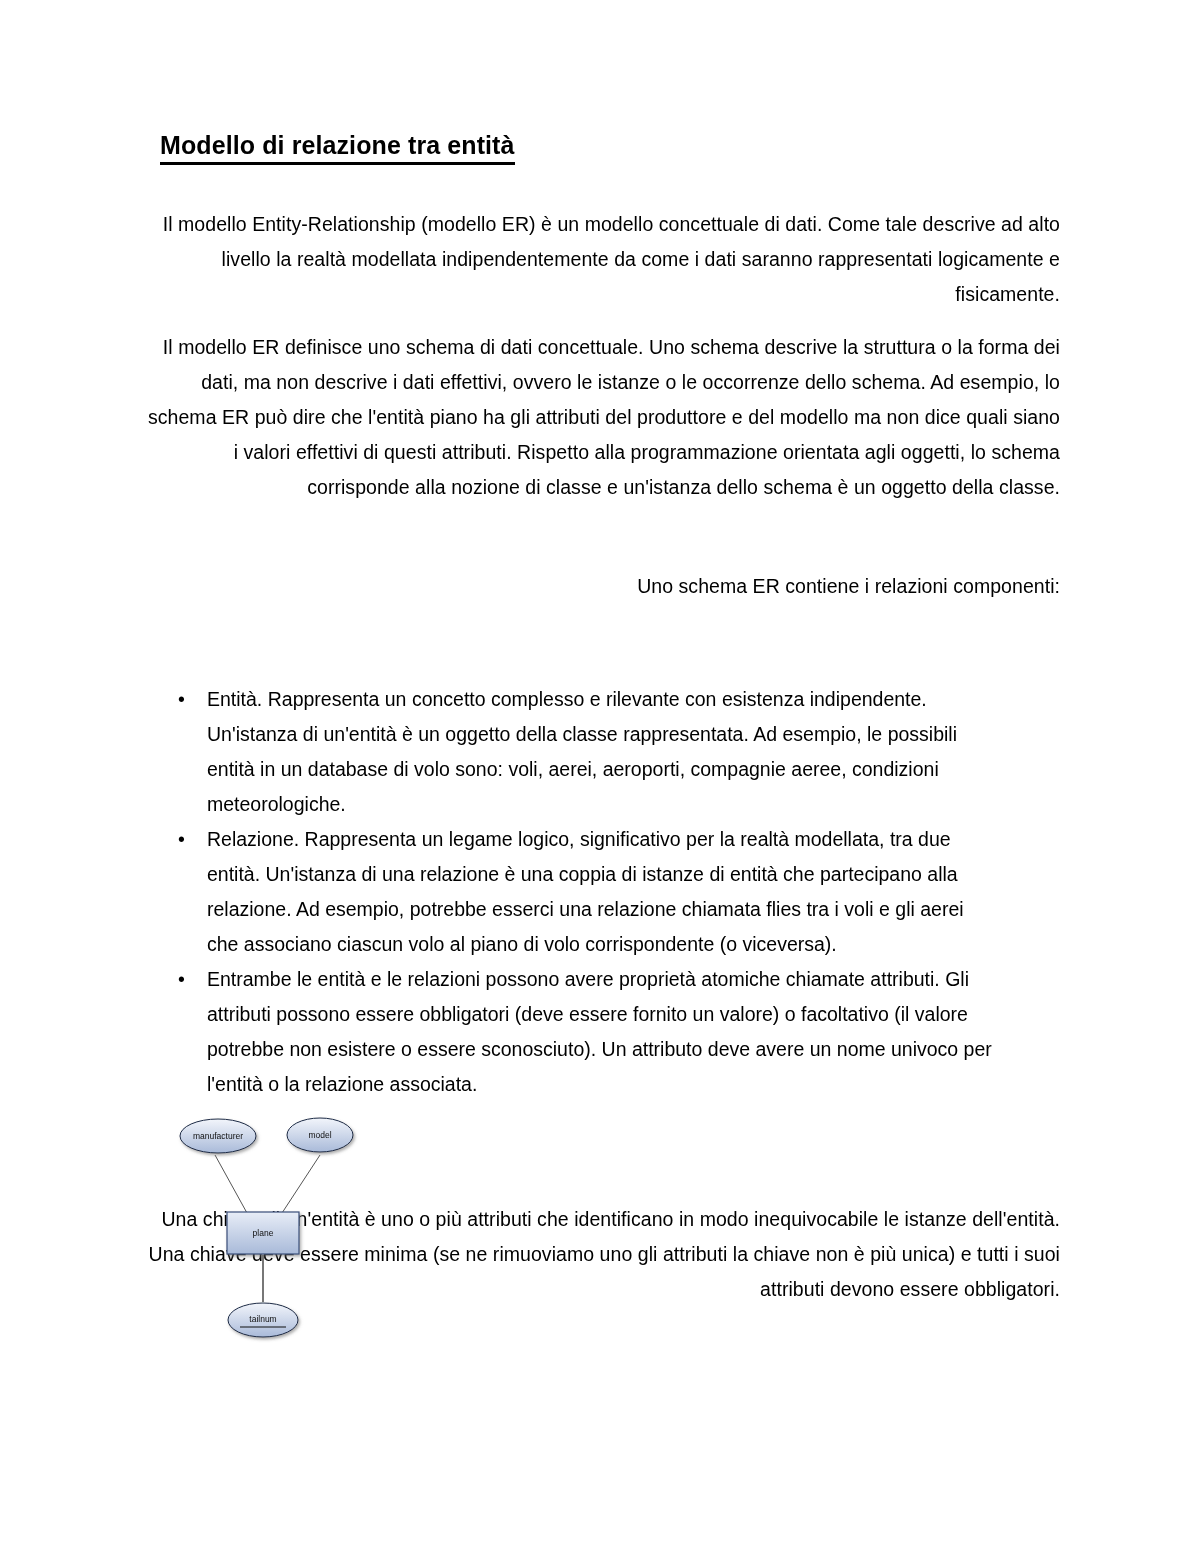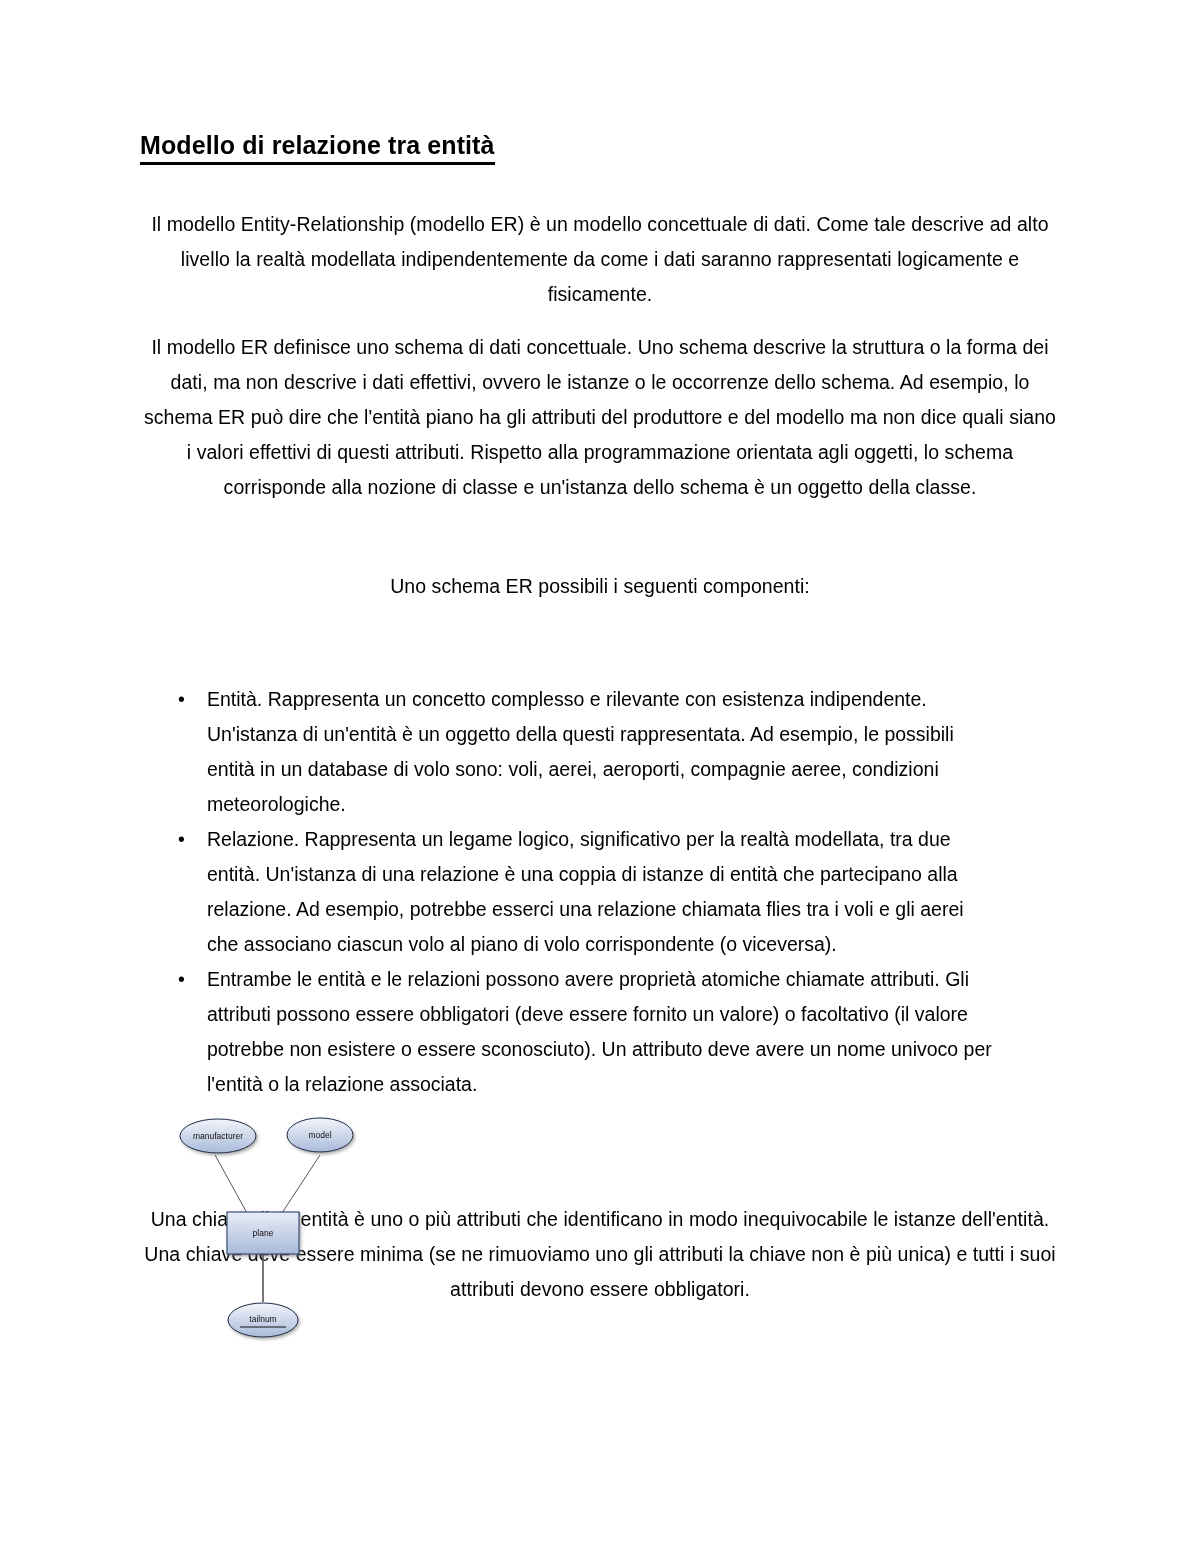--- a/index.html
+++ b/index.html
@@ -34,26 +34,27 @@
     font-weight: bold;
     line-height: 1.25;
     margin: 0 0 22px 0;
     letter-spacing: 0.1px;
     display: inline-block;
     border-bottom: 3px solid #000;
     padding-bottom: 1px;
   }
   .title-wrap {
     margin-bottom: 20px;
+    margin-left: 20px;
   }
   p.para {
     font-size: 19.5px;
     line-height: 35px;
     margin: 0 0 18px 0;
-    text-align: center;
+    text-align: right;
     letter-spacing: 0.05px;
   }
   .spacer-sm { height: 46px; }
   .spacer-md { height: 60px; }
   .spacer-lg { height: 100px; }
 
   ul.bullets {
     list-style: none;
     margin: 0;
     padding: 0;
@@ -100,28 +101,28 @@
     <div class="title-wrap">
       <h1 class="doc-title">Modello di relazione tra entità</h1>
     </div>
 
     <p class="para">Il modello Entity-Relationship (modello ER) è un modello concettuale di dati. Come tale descrive ad alto livello la realtà modellata indipendentemente da come i dati saranno rappresentati logicamente e fisicamente.</p>
 
     <p class="para">Il modello ER definisce uno schema di dati concettuale. Uno schema descrive la struttura o la forma dei dati, ma non descrive i dati effettivi, ovvero le istanze o le occorrenze dello schema. Ad esempio, lo schema ER può dire che l'entità piano ha gli attributi del produttore e del modello ma non dice quali siano i valori effettivi di questi attributi. Rispetto alla programmazione orientata agli oggetti, lo schema corrisponde alla nozione di classe e un'istanza dello schema è un oggetto della classe.</p>
 
     <div class="spacer-sm"></div>
 
-    <p class="para">Uno schema ER possibili i seguenti componenti:</p>
+    <p class="para">Uno schema ER contiene i relazioni componenti:</p>
 
     <div class="spacer-md"></div>
 
     <ul class="bullets">
       <li>
         <span class="bullet-dot">•</span>
-        <span>Entità. Rappresenta un concetto complesso e rilevante con esistenza indipendente. Un'istanza di un'entità è un oggetto della questi rappresentata. Ad esempio, le possibili entità in un database di volo sono: voli, aerei, aeroporti, compagnie aeree, condizioni meteorologiche.</span>
+        <span>Entità. Rappresenta un concetto complesso e rilevante con esistenza indipendente. Un'istanza di un'entità è un oggetto della classe rappresentata. Ad esempio, le possibili entità in un database di volo sono: voli, aerei, aeroporti, compagnie aeree, condizioni meteorologiche.</span>
       </li>
       <li>
         <span class="bullet-dot">•</span>
         <span>Relazione. Rappresenta un legame logico, significativo per la realtà modellata, tra due entità. Un'istanza di una relazione è una coppia di istanze di entità che partecipano alla relazione. Ad esempio, potrebbe esserci una relazione chiamata flies tra i voli e gli aerei che associano ciascun volo al piano di volo corrispondente (o viceversa).</span>
       </li>
       <li>
         <span class="bullet-dot">•</span>
         <span>Entrambe le entità e le relazioni possono avere proprietà atomiche chiamate attributi. Gli attributi possono essere obbligatori (deve essere fornito un valore) o facoltativo (il valore potrebbe non esistere o essere sconosciuto). Un attributo deve avere un nome univoco per l'entità o la relazione associata.</span>
       </li>
     </ul>

